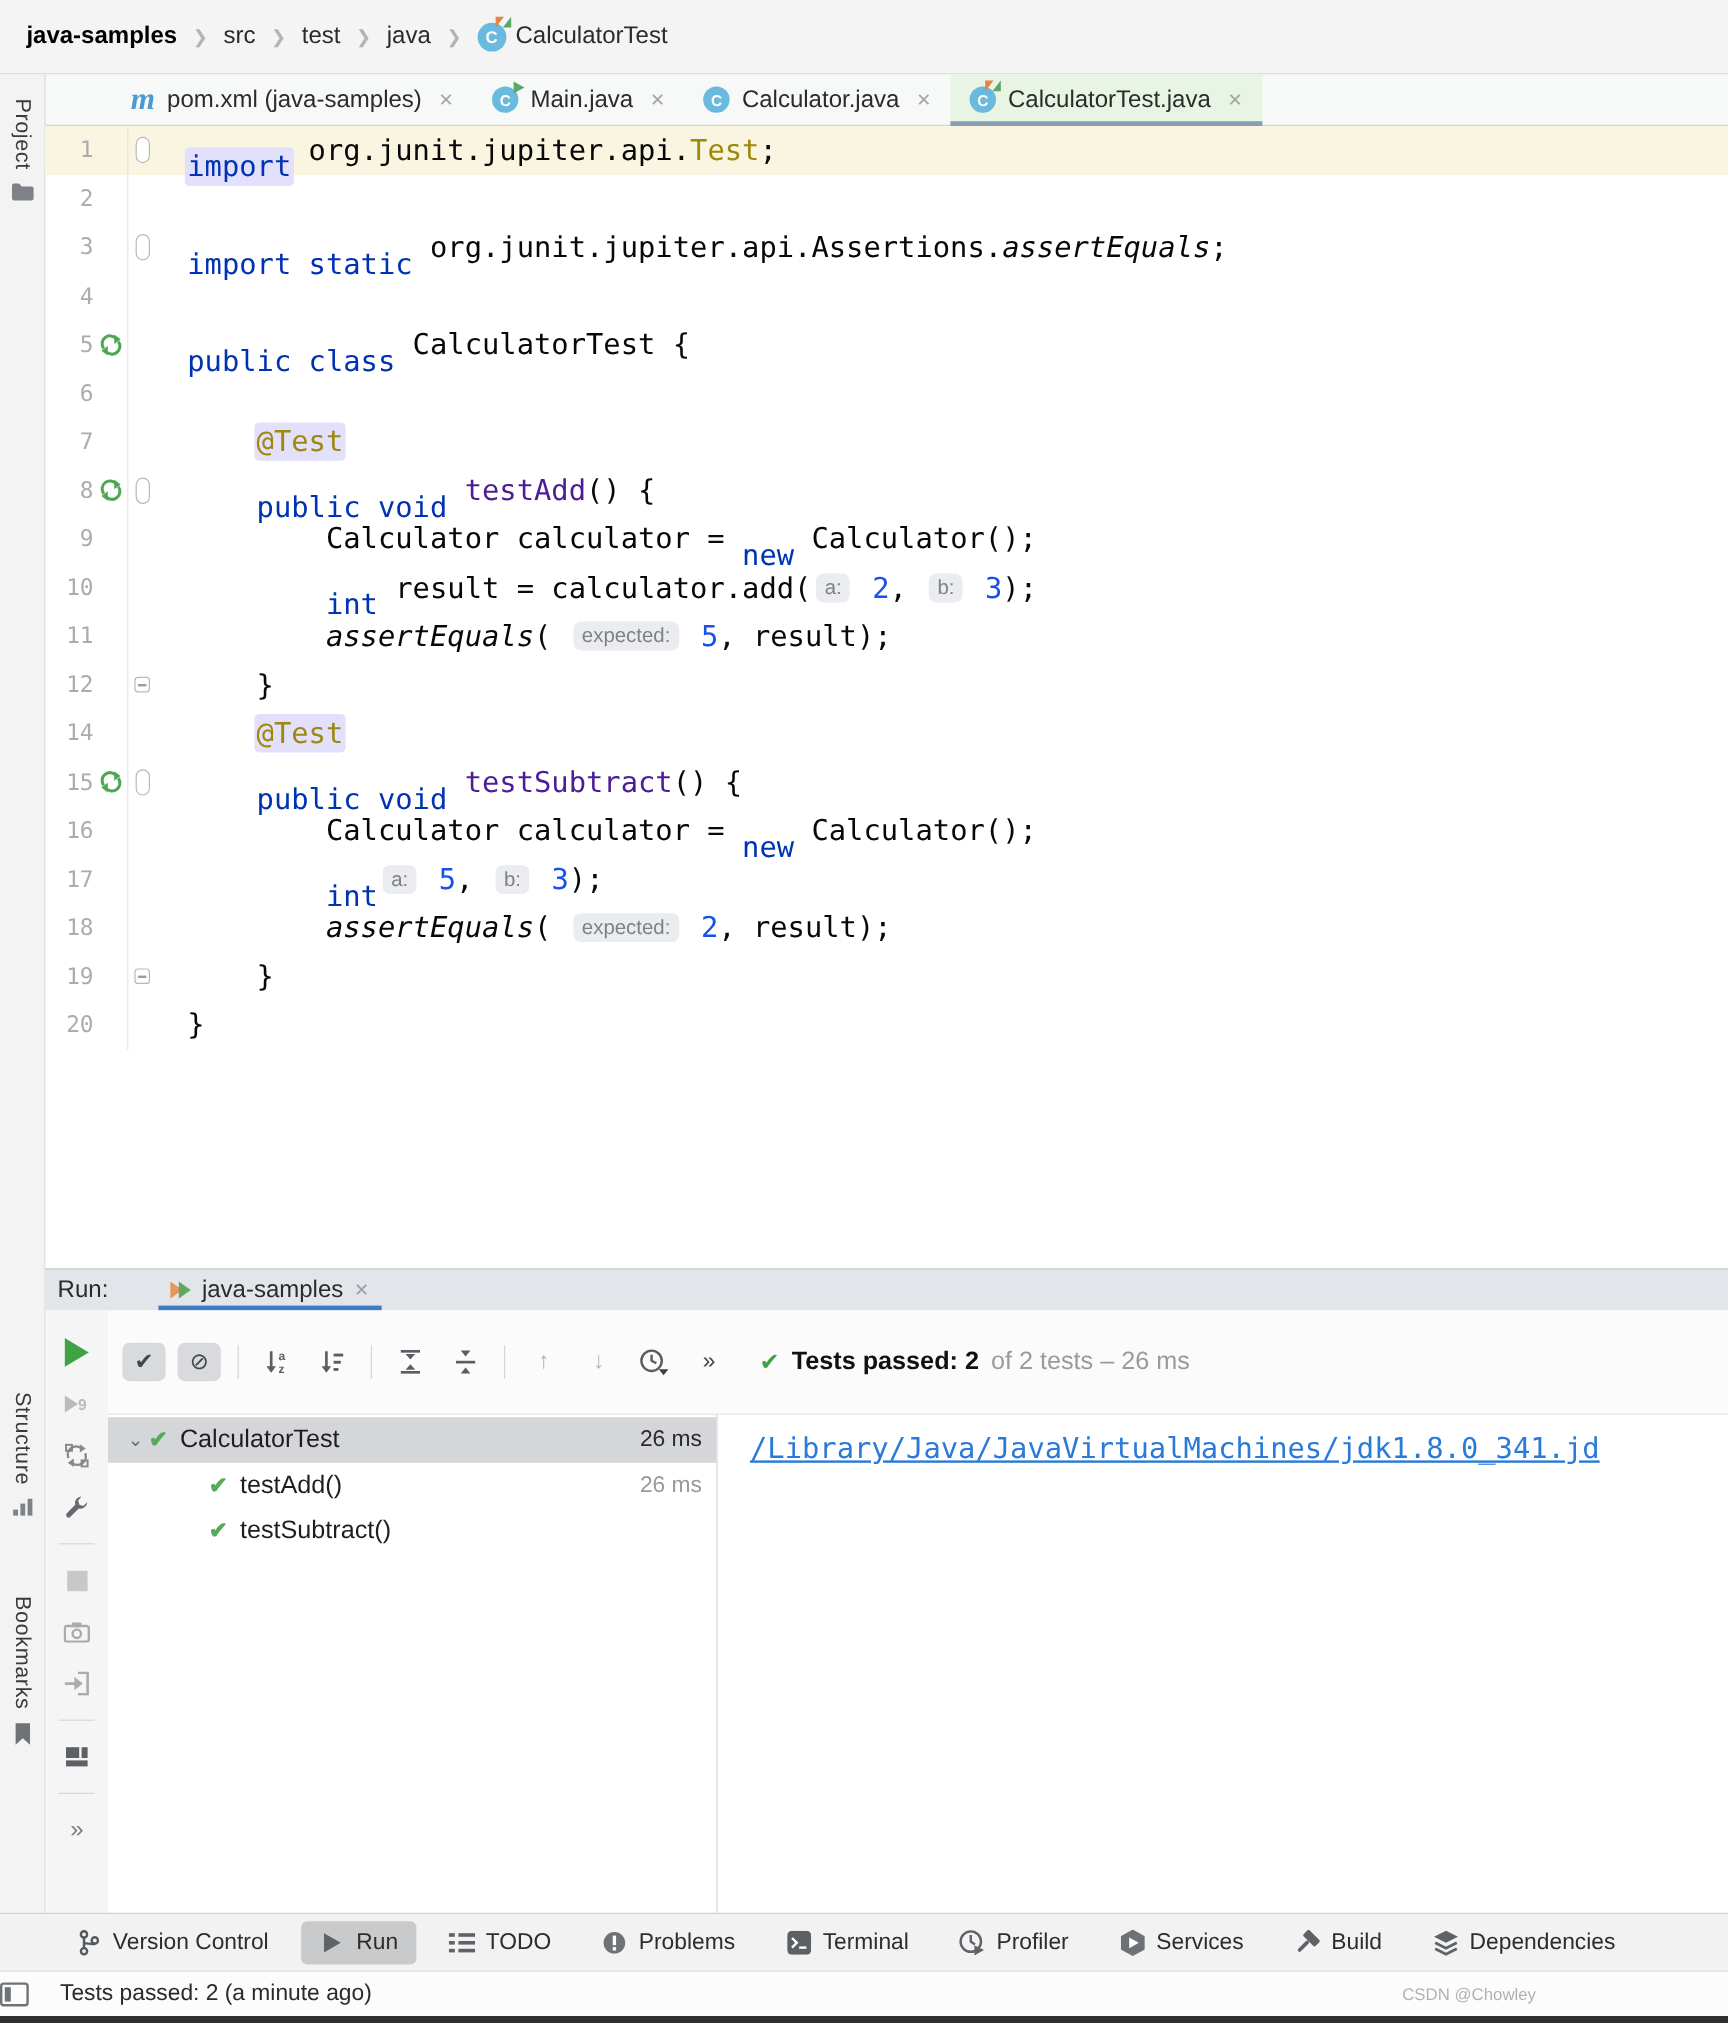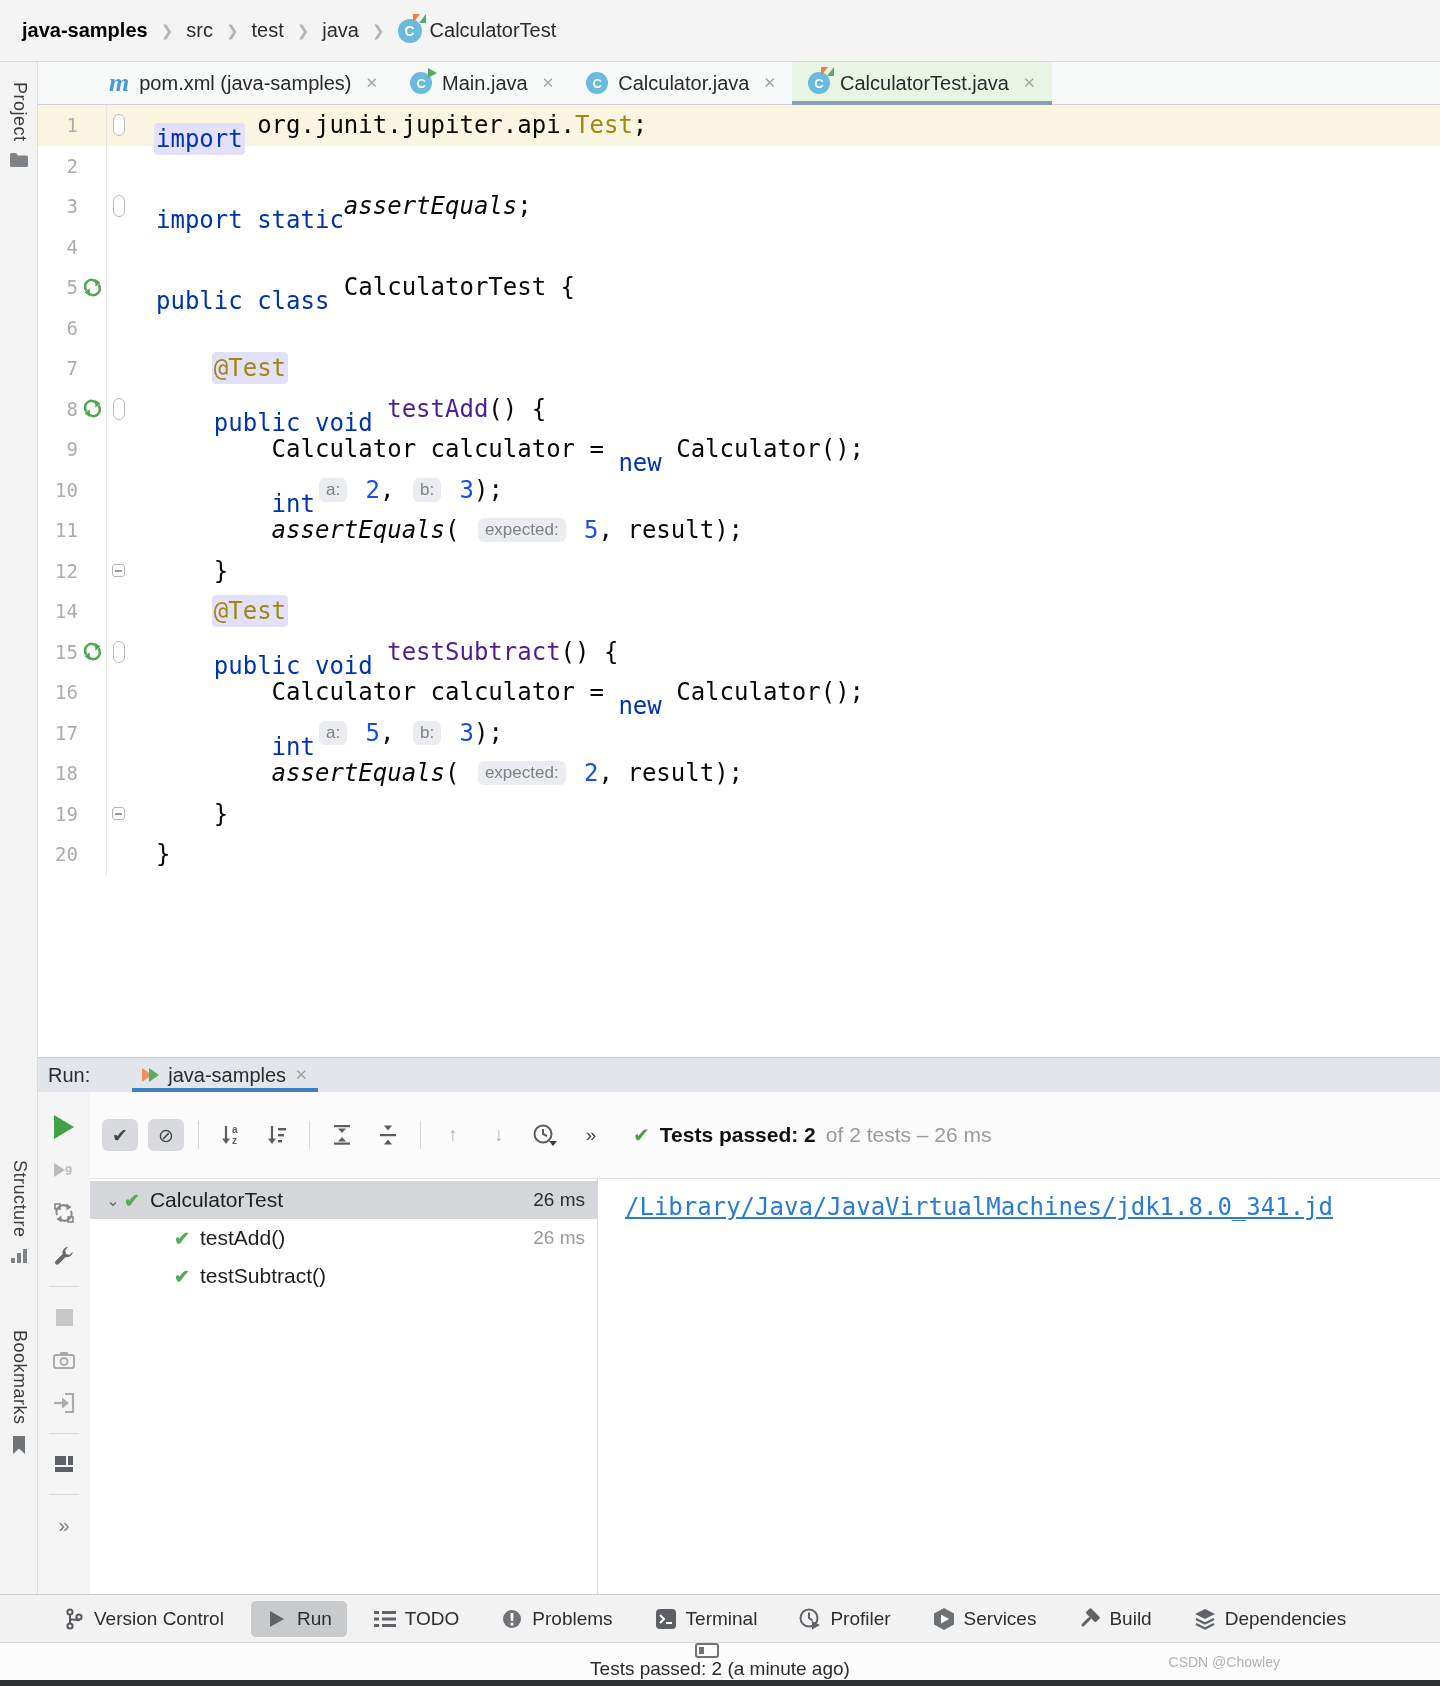--- a/index.html
+++ b/index.html
@@ -117,21 +117,21 @@
 
   
   #bottom-bar { position:absolute; left:0; top:1594px; width:1440px; height:48px; background:#f2f2f2;
     border-top:1px solid #d0d0d0; display:flex; align-items:center; padding-left:48px; gap:12px; overflow:hidden; }
   .bitem { display:flex; align-items:center; gap:9px; font-size:19px; color:#2d2d2d; padding:7px 15px; border-radius:5px; white-space:nowrap; }
   .bitem.active { background:#c8cacc; }
   .bico { display:flex; align-items:center; justify-content:center; width:22px; height:22px; }
 
   
   #status-bar { position:absolute; left:0; top:1642px; width:1440px; height:38px; background:#fcfcfc;
-    border-top:1px solid #dadada; display:flex; align-items:center; font-size:19px; color:#2b2b2b;flex-direction:column; }
+    border-top:1px solid #dadada; display:flex; align-items:center; font-size:19px; color:#2b2b2b; }
   #status-ico { width:24px; height:20px; border:2px solid #6f7376; border-radius:3px; position:relative; margin-right:26px; }
   #status-ico::after { content:""; position:absolute; left:2px; top:2px; bottom:2px; width:5px; background:#6f7376; }
   #watermark { position:absolute; right:160px; top:11px; font-size:14px; color:#b0b3b6; }
   #dark-edge { position:absolute; left:0; top:1680px; width:1440px; height:6px; background:#2e2f31; }
 
   svg { display:block; }
 </style>
 </head>
 <body>
 
@@ -233,21 +233,21 @@
           <div class="grun"></div>
           <div class="gfold"></div>
           <div class="ctext"></div>
         </div>
         <div class="crow">
           <div class="gnum">3</div>
           <div class="grun"></div>
           <div class="gfold">
             <span class="fold-open"></span>
           </div>
-          <div class="ctext"><span class="seg k">import static</span><span class="seg i">assertEquals</span><span class="seg ">;</span></div>
+          <div class="ctext"><span class="seg k">import static</span><span class="seg "> org.junit.jupiter.api.Assertions.</span><span class="seg i">assertEquals</span><span class="seg ">;</span></div>
         </div>
         <div class="crow">
           <div class="gnum">4</div>
           <div class="grun"></div>
           <div class="gfold"></div>
           <div class="ctext"></div>
         </div>
         <div class="crow">
           <div class="gnum">5</div>
           <div class="grun">
@@ -295,21 +295,21 @@
         <div class="crow">
           <div class="gnum">9</div>
           <div class="grun"></div>
           <div class="gfold"></div>
           <div class="ctext"><span class="seg ">        Calculator calculator = </span><span class="seg k">new</span><span class="seg "> Calculator();</span></div>
         </div>
         <div class="crow">
           <div class="gnum">10</div>
           <div class="grun"></div>
           <div class="gfold"></div>
-          <div class="ctext"><span class="seg ">        </span><span class="seg k">int</span><span class="seg h">a:</span><span class="seg "> </span><span class="seg n">2</span><span class="seg ">, </span><span class="seg h">b:</span><span class="seg "> </span><span class="seg n">3</span><span class="seg ">);</span></div>
+          <div class="ctext"><span class="seg ">        </span><span class="seg k">int</span><span class="seg "> result = calculator.add(</span><span class="seg h">a:</span><span class="seg "> </span><span class="seg n">2</span><span class="seg ">, </span><span class="seg h">b:</span><span class="seg "> </span><span class="seg n">3</span><span class="seg ">);</span></div>
         </div>
         <div class="crow">
           <div class="gnum">11</div>
           <div class="grun"></div>
           <div class="gfold"></div>
           <div class="ctext"><span class="seg ">        </span><span class="seg i">assertEquals</span><span class="seg ">( </span><span class="seg h">expected:</span><span class="seg "> </span><span class="seg n">5</span><span class="seg ">, result);</span></div>
         </div>
         <div class="crow">
           <div class="gnum">12</div>
           <div class="grun"></div>

